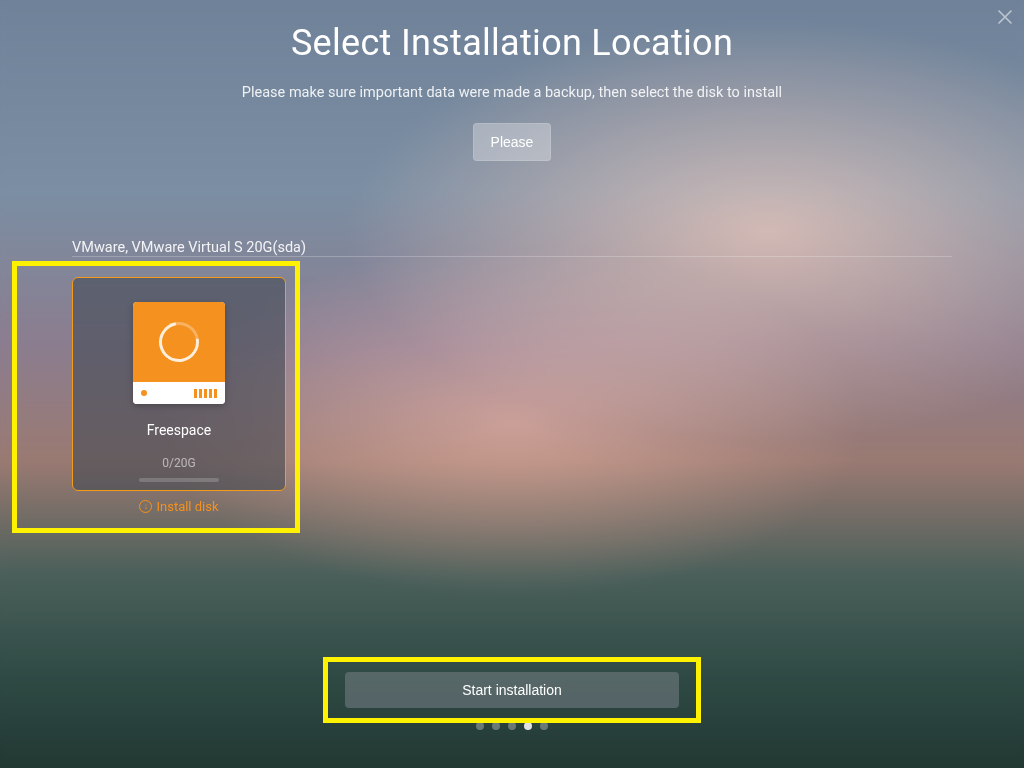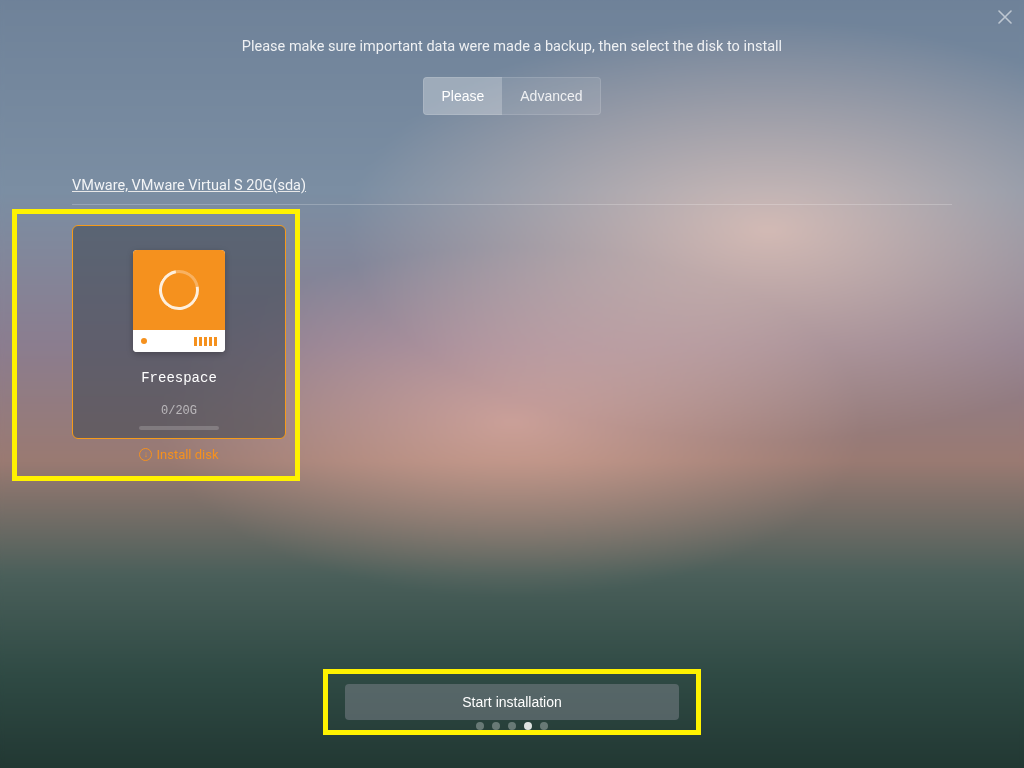--- a/index.html
+++ b/index.html
@@ -37,44 +37,41 @@
     display:flex; border-radius:4px; overflow:hidden;
     box-shadow: 0 0 0 1px rgba(255,255,255,0.12) inset;
   }
   .seg button {
     border:none; outline:none; height:38px; padding:0 18px;
     font-size:14px; cursor:pointer;
     background: rgba(255,255,255,0.10); color: rgba(255,255,255,0.85);
   }
   .seg button.active { background: rgba(255,255,255,0.30); color:#fff; }
   .disk-row {
-    width: 880px; margin-top: 60px;
+    width: 880px; margin-top: 76px;
     border-bottom: 1px solid rgba(255,255,255,0.22);
-    padding-bottom: 10px;
-    text-decoration: underline;
   }
   .disk-label { color: rgba(255,255,255,0.9); font-size: 14.5px; }
   .cards-area {
     width: 880px; margin-top: 20px; display:flex; gap:20px;
     position: relative;
   }
   
   .hl { position:absolute; border:5px solid #fff200; pointer-events:none; }
   .hl1 { left:-60px; top:-16px; width:288px; height:272px; }
   .hl2 { left:50%; transform:translateX(-50%); width:378px; height:66px; }
   .card-wrapper { display:flex; flex-direction:column; align-items:center; }
   .card {
     width: 214px; height: 214px;
     background: rgba(60,70,80,0.55);
     border: 1.5px solid #f59b1a;
     border-radius: 6px;
     display:flex; flex-direction:column; align-items:center;
     padding-top:24px;
     cursor:pointer;
-    font-family:Liberation Mono, monospace;
   }
   .disk-art {
     width: 92px; height: 102px;
     background: #fff; border-radius:4px;
     box-shadow: 0 2px 6px rgba(0,0,0,0.25);
     display:flex; flex-direction:column; overflow:hidden;
   }
   .disk-art .top {
     flex:1; background:#f5911e;
     display:flex; align-items:center; justify-content:center;
@@ -98,21 +95,21 @@
   .install-here {
     margin-top:8px; color:#f5911e; font-size:13px;
     display:flex; align-items:center; gap:4px;
   }
   .install-here .ic {
     width:13px;height:13px;border:1.3px solid #f5911e;border-radius:50%;
     display:flex;align-items:center;justify-content:center;font-size:9px;line-height:1;
   }
   .footer {
     position:absolute; bottom:38px; left:0; right:0;
-    display:flex; flex-direction:column; align-items:center; gap:2px;
+    display:flex; flex-direction:column; align-items:center; gap:14px;
   }
   .start-btn {
     width:334px; height:36px; border:none; border-radius:4px;
     background: rgba(120,128,135,0.55); color:#fff; font-size:14px;
     cursor:pointer;
   }
   .dots { display:flex; gap:8px; }
   .dots span { width:8px;height:8px;border-radius:50%;background:rgba(255,255,255,0.30); }
   .dots span.active { background:rgba(255,255,255,0.85); }
 </style>
@@ -121,25 +118,25 @@
 
 <div class="backdrop-blur"></div>
 
 <div class="close-btn">
   <svg width="14" height="14" viewBox="0 0 14 14">
       <path d="M1 1 L13 13 M13 1 L1 13" stroke="currentColor" stroke-width="1.6" stroke-linecap="round"></path>
     </svg>
 </div>
 
 <div class="page">
+  <h1 class="title">Select Installation Location</h1>
   <div class="subtitle">Please make sure important data were made a backup, then select the disk to install</div>
 
   <div class="seg">
     <button class="active">Please</button>
-    <button>Advanced</button>
   </div>
 
   <div class="disk-row">
     <span class="disk-label">VMware, VMware Virtual S 20G(sda)</span>
   </div>
 
   <div class="cards-area">
     <div class="hl hl1"></div>
     <div class="card-wrapper">
       <div class="card">

